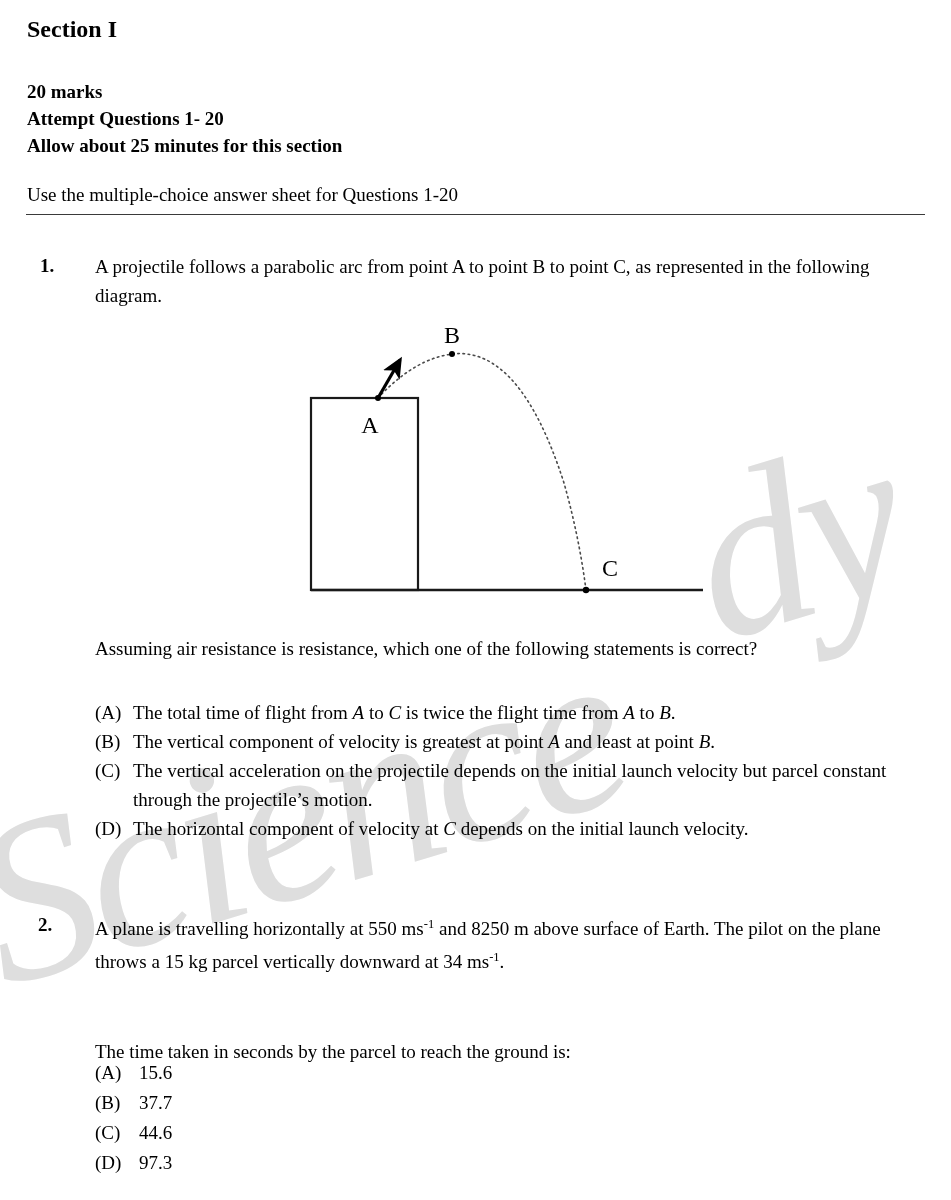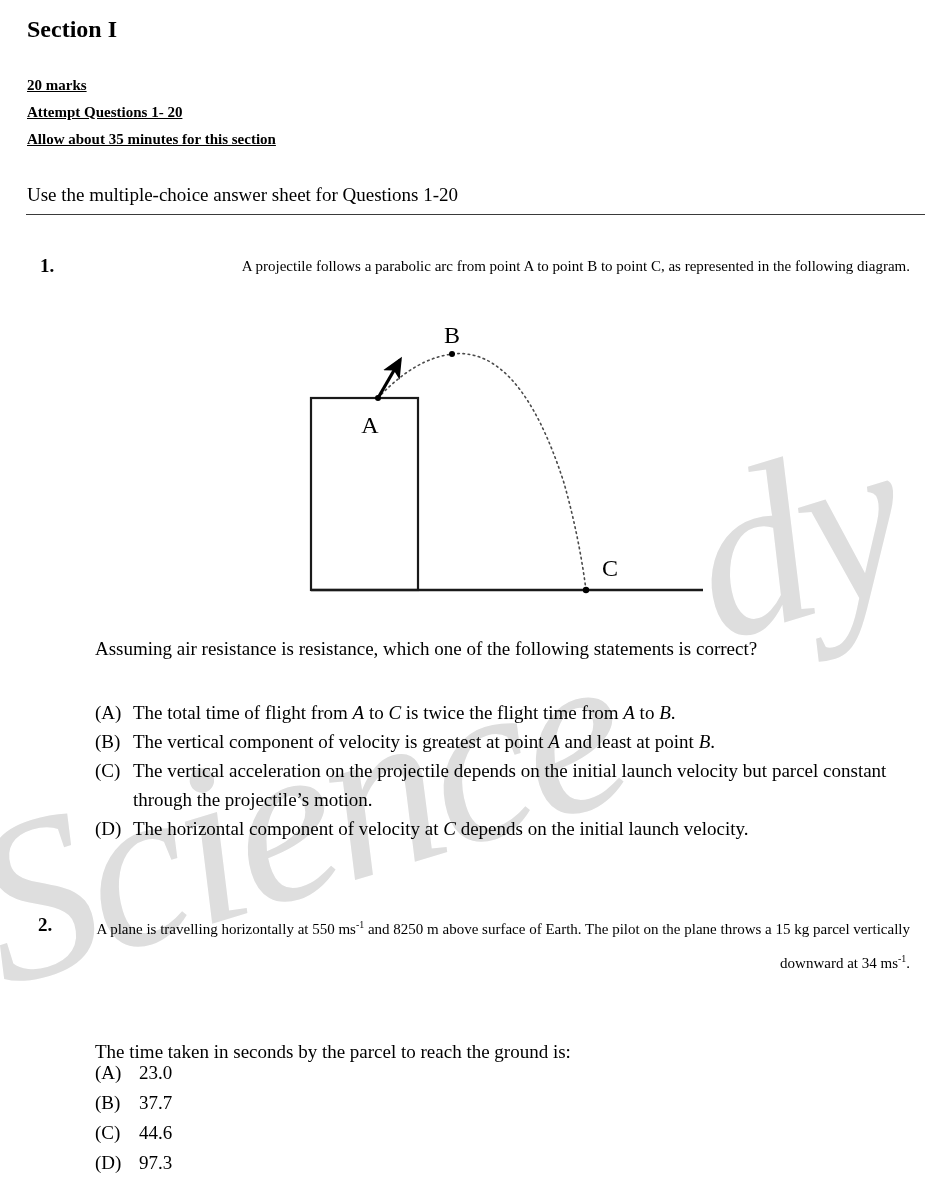--- a/index.html
+++ b/index.html
@@ -61,25 +61,24 @@
   .abs { position: absolute; }
 
   #section-title {
     left: 27px;
     top: 16px;
     font-size: 24px;
     font-weight: bold;
   }
   #exam-instructions {
     left: 27px;
-    top: 72px;
-    font-size: 15px;
+    top: 78px;
+    font-size: 19px;
     font-weight: bold;
     line-height: 27px;
-    text-decoration: underline;
   }
   #answer-sheet-note {
     left: 27px;
     top: 184px;
     font-size: 19px;
     font-family: Liberation Serif, serif;
   }
   #header-rule {
     left: 26px;
     top: 214px;
@@ -87,23 +86,22 @@
     height: 0;
     border-top: 1.5px solid #3a3a3a;
   }
 
   
   .q-number {
     font-size: 19px;
     font-weight: bold;
   }
   .q-body {
-    font-size: 15px;
+    font-size: 19px;
     line-height: 29px;
-    text-align: right;
   }
   #q1-number { left: 40px; top: 255px; }
   #q1-stem   { left: 95px; top: 252px; width: 815px; }
 
   #q1-lead   { left: 95px; top: 638px; width: 830px; font-size: 19px; }
 
   #q1-options { left: 95px; top: 698px; width: 830px; }
   #q2-number { left: 38px; top: 914px; }
   #q2-stem   { left: 95px; top: 910px; width: 815px; }
   #q2-lead   { left: 95px; top: 1001px; width: 830px; font-size: 19px; margin-top: 40px; }
@@ -150,21 +148,21 @@
     <span class="wm" id="wm-study">dy</span>
   </div>
 
   <div id="content">
 
     <div class="abs" id="section-title">Section I</div>
 
     <div class="abs" id="exam-instructions">
       <div>20 marks</div>
       <div>Attempt Questions 1- 20</div>
-      <div>Allow about 35 minutes for this section</div>
+      <div>Allow about 25 minutes for this section</div>
     </div>
 
     <div class="abs" id="answer-sheet-note">Use the multiple-choice answer sheet for Questions 1-20</div>
 
     <div class="abs" id="header-rule"></div>
 
     <div class="abs q-number" id="q1-number">1.</div>
 
     <div class="abs q-body" id="q1-stem">A projectile follows a parabolic arc from point A to point B to point C, as represented in the following diagram.</div>
 
@@ -217,21 +215,21 @@
 
     <div class="abs q-number" id="q2-number">2.</div>
 
     <div class="abs q-body" id="q2-stem">A plane is travelling horizontally at 550 ms<sup>-1</sup> and 8250 m above surface of Earth. The pilot on the plane throws a 15 kg parcel vertically downward at 34 ms<sup>-1</sup>.</div>
 
     <div class="abs" id="q2-lead">The time taken in seconds by the parcel to reach the ground is:</div>
 
     <div class="abs" id="q2-options">
       <div class="opt-row q2-opt-row">
         <span class="opt-label q2-opt-label">(A)</span>
-        <span class="opt-text">23.0</span>
+        <span class="opt-text">15.6</span>
       </div>
       <div class="opt-row q2-opt-row">
         <span class="opt-label q2-opt-label">(B)</span>
         <span class="opt-text">37.7</span>
       </div>
       <div class="opt-row q2-opt-row">
         <span class="opt-label q2-opt-label">(C)</span>
         <span class="opt-text">44.6</span>
       </div>
       <div class="opt-row q2-opt-row">

